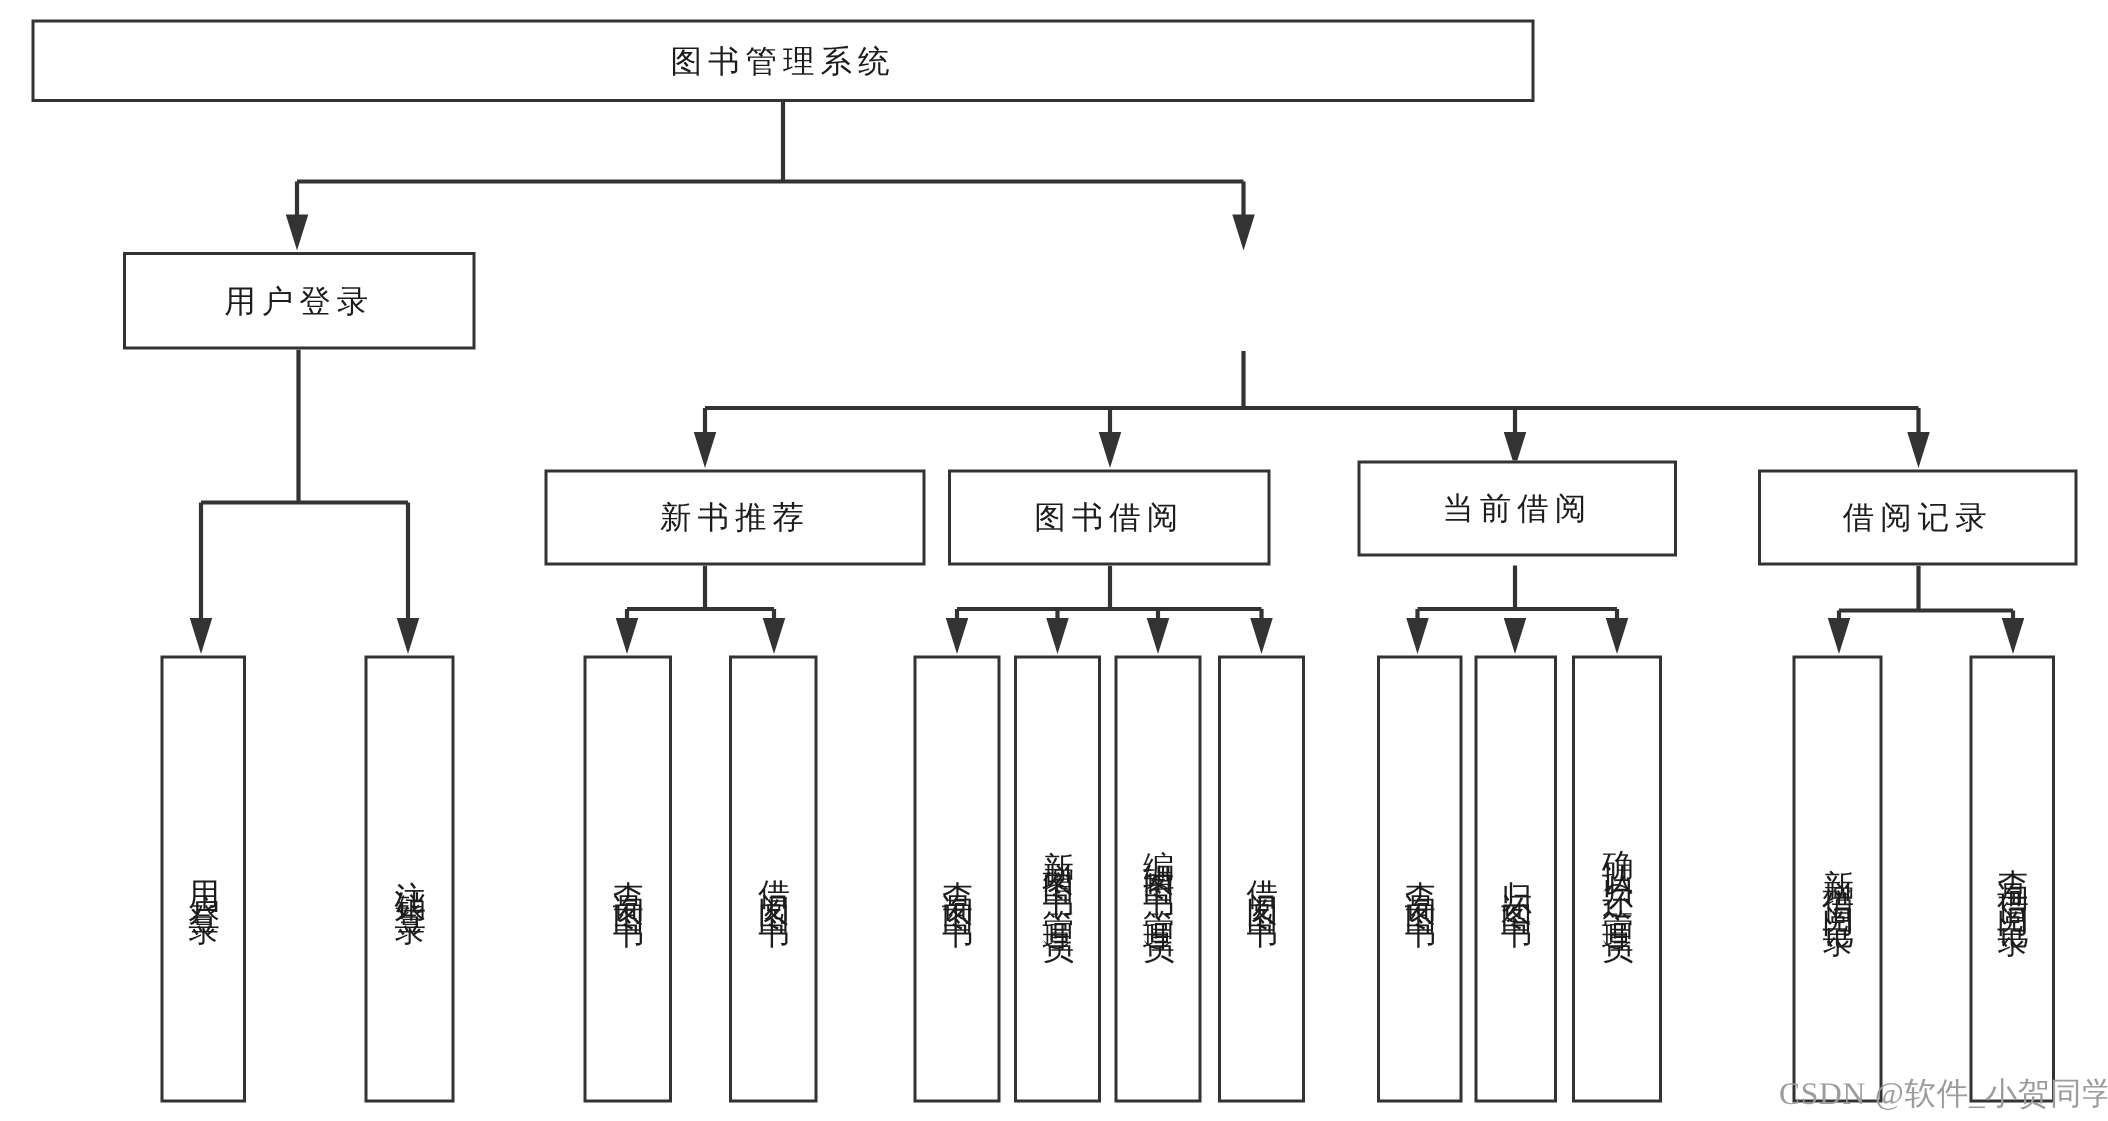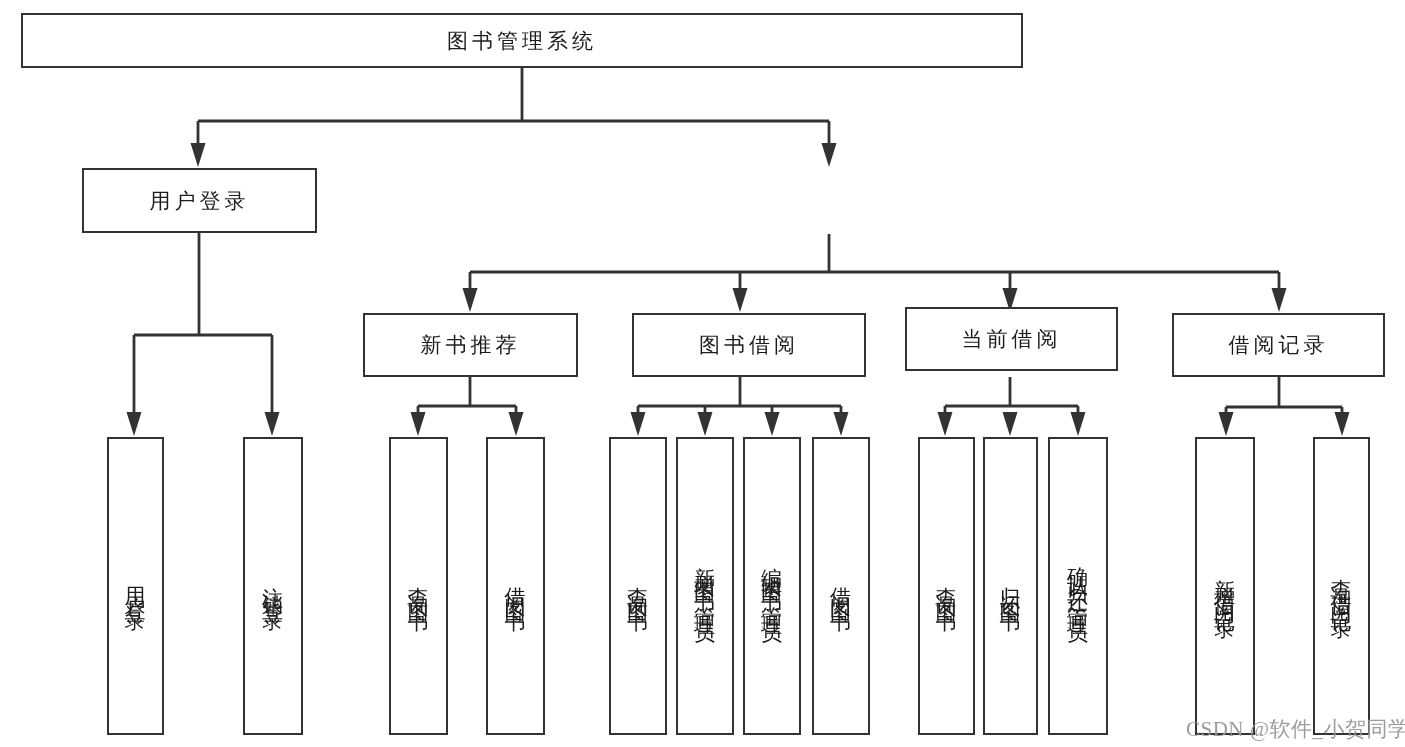--- a/index.html
+++ b/index.html
@@ -109,22 +109,22 @@
       <polygon points="1070.5,412 1085.5,412 1078,436"></polygon>
       <polygon points="1218.5,412 1233.5,412 1226,436"></polygon>
       <polygon points="1334.5,412 1349.5,412 1342,436"></polygon>
     </g>
   </svg>
 
   <div class="node" style="left:21px;top:13px;width:1002px;height:55px">图书管理系统</div>
 
   <div class="node" style="left:82px;top:168px;width:235px;height:65px">用户登录</div>
 
-  <div class="node" style="left:363px;top:313px;width:215px;height:64px">新书推荐</div>
-  <div class="node" style="left:632px;top:313px;width:234px;height:64px">图书借阅</div>
+  <div class="node" style="left:363px;top:313px;width:254px;height:64px">新书推荐</div>
+  <div class="node" style="left:632px;top:313px;width:215px;height:64px">图书借阅</div>
   <div class="node" style="left:905px;top:307px;width:213px;height:64px">当前借阅</div>
   <div class="node" style="left:1172px;top:313px;width:213px;height:64px">借阅记录</div>
 
   <div class="node v" style="left:107px;top:437px;width:57px;height:298px">用户登录</div>
   <div class="node v" style="left:243px;top:437px;width:60px;height:298px">注销登录</div>
 
   <div class="node v" style="left:389px;top:437px;width:59px;height:298px">查询图书</div>
   <div class="node v" style="left:486px;top:437px;width:59px;height:298px">借阅图书</div>
 
   <div class="node v" style="left:609px;top:437px;width:58px;height:298px">查询图书</div>

